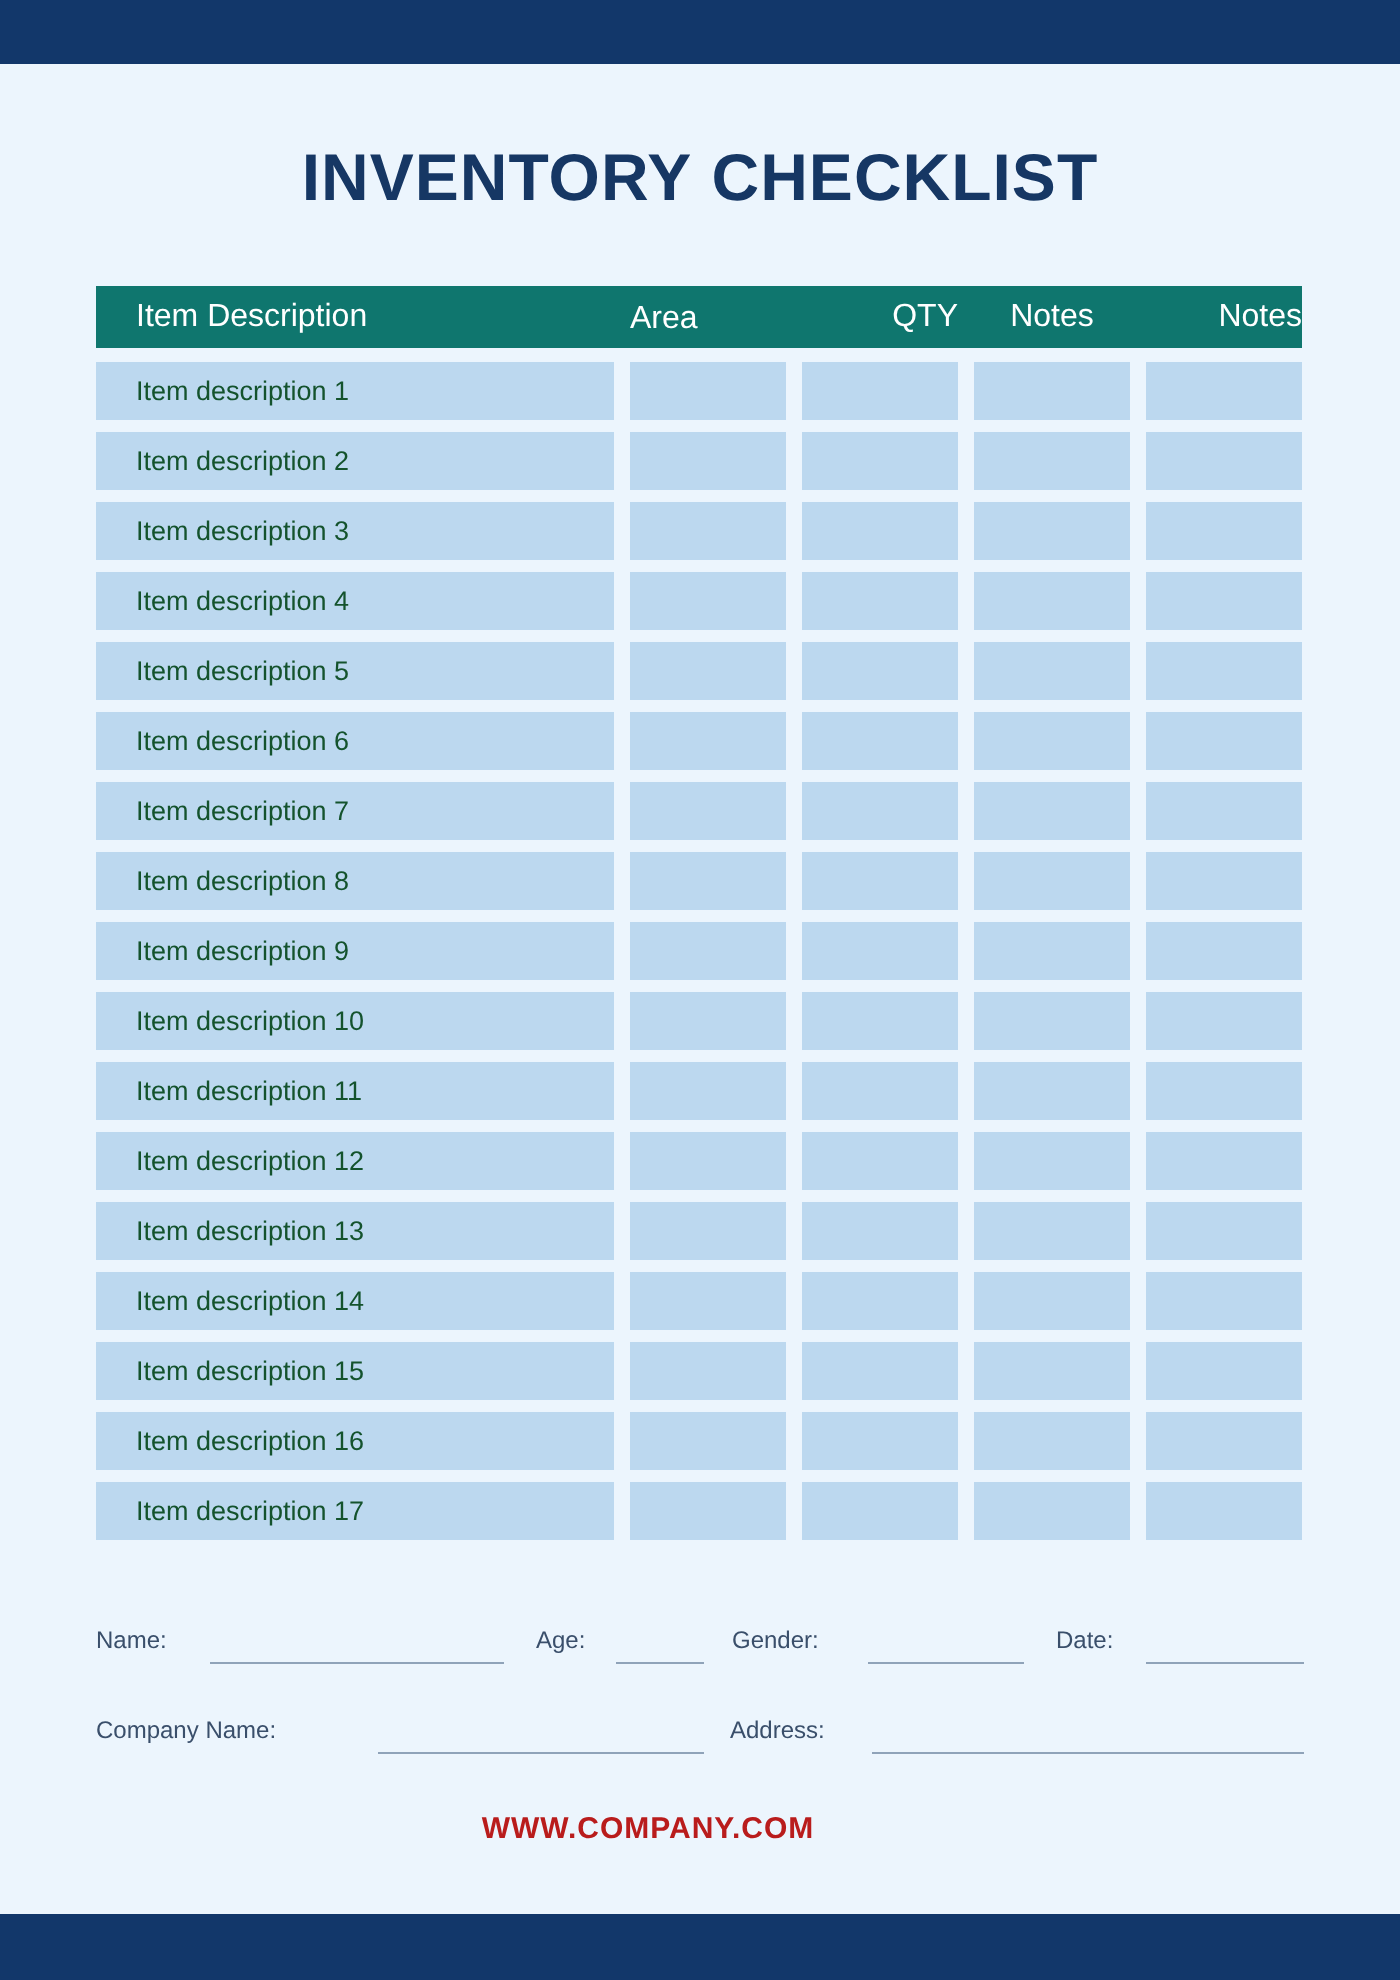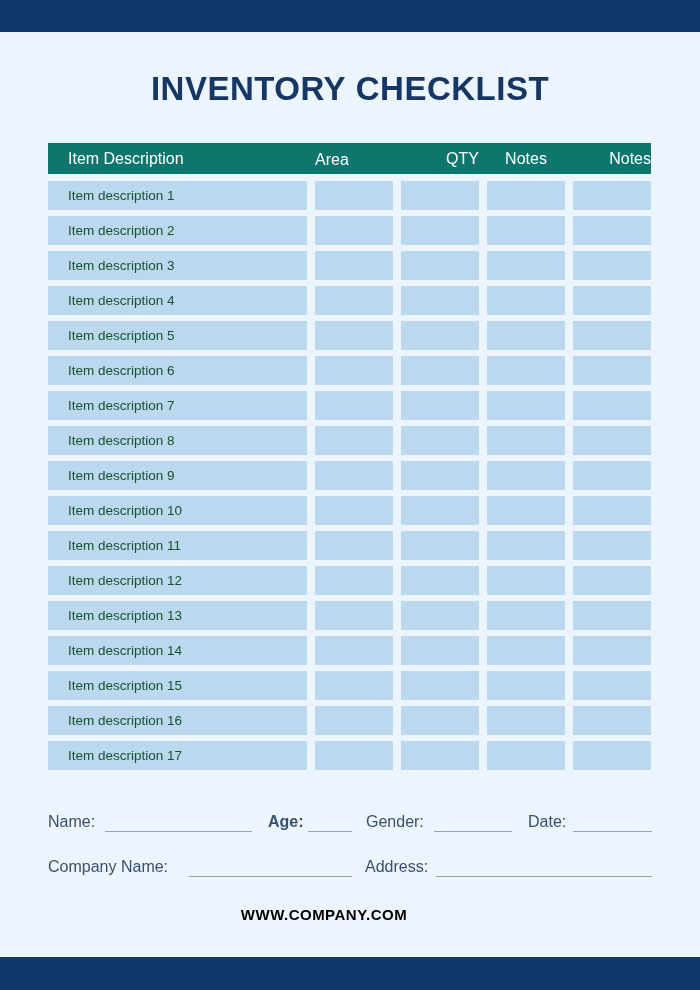--- a/index.html
+++ b/index.html
@@ -32,27 +32,27 @@
     .rows { position: absolute; left: 48px; top: 181px; width: 603px; }
     .row { position: relative; height: 29px; margin-bottom: 6px; }
     .cell { position: absolute; top: 0; height: 29px; background: #bcd8ef; }
     .c-desc { left: 0; width: 259px; }
     .c-area { left: 267px; width: 78px; }
     .c-qty { left: 353px; width: 78px; }
     .c-total { left: 439px; width: 78px; }
     .c-notes { left: 525px; width: 78px; }
     .c-desc span { position: absolute; left: 20px; top: 7px; font-size: 13.5px; color: #14532d; }
 
-    .form-line { position: absolute; font-size: 16px; color: #3a4f6b; }
+    .form-line { position: absolute; font-size: 12px; color: #3a4f6b; }
     .form-line .label { position: absolute; top: 0; white-space: nowrap; }
     .form-line .blank { position: absolute; top: 18px; height: 0; border-bottom: 1px solid #8fa3b9; }
 
     .website {
       position: absolute; left: 0; top: 906px; width: 648px; text-align: center;
-      font-size: 15px; font-weight: bold; color: #000000; letter-spacing: 0.5px;
+      font-size: 15px; font-weight: bold; color: #b91c1c; letter-spacing: 0.5px;
     }
   </style>
 </head>
 <body>
 
 <div class="top-bar"></div>
 
 <div class="title">
   <span class="bold">INVENTORY</span>
   <span class="light">CHECKLIST</span>
@@ -218,21 +218,21 @@
       <div class="cell c-area"><span></span></div>
       <div class="cell c-qty"><span></span></div>
       <div class="cell c-total"><span></span></div>
       <div class="cell c-notes"><span></span></div>
     </div>
   </div>
 
 <div class="form-line" style="left:48px; top:813px; width:604px; height:22px;">
   <span class="label" style="left:0;">Name:</span>
   <div class="blank" style="left:57px; width:147px;"></div>
-  <span class="label" style="left:220px;font-weight:bold;">Age:</span>
+  <span class="label" style="left:220px;">Age:</span>
   <div class="blank" style="left:260px; width:44px;"></div>
   <span class="label" style="left:318px;">Gender:</span>
   <div class="blank" style="left:386px; width:78px;"></div>
   <span class="label" style="left:480px;">Date:</span>
   <div class="blank" style="left:525px; width:79px;"></div>
 </div>
 
 <div class="form-line" style="left:48px; top:858px; width:604px; height:22px;">
   <span class="label" style="left:0;">Company Name:</span>
   <div class="blank" style="left:141px; width:163px;"></div>

